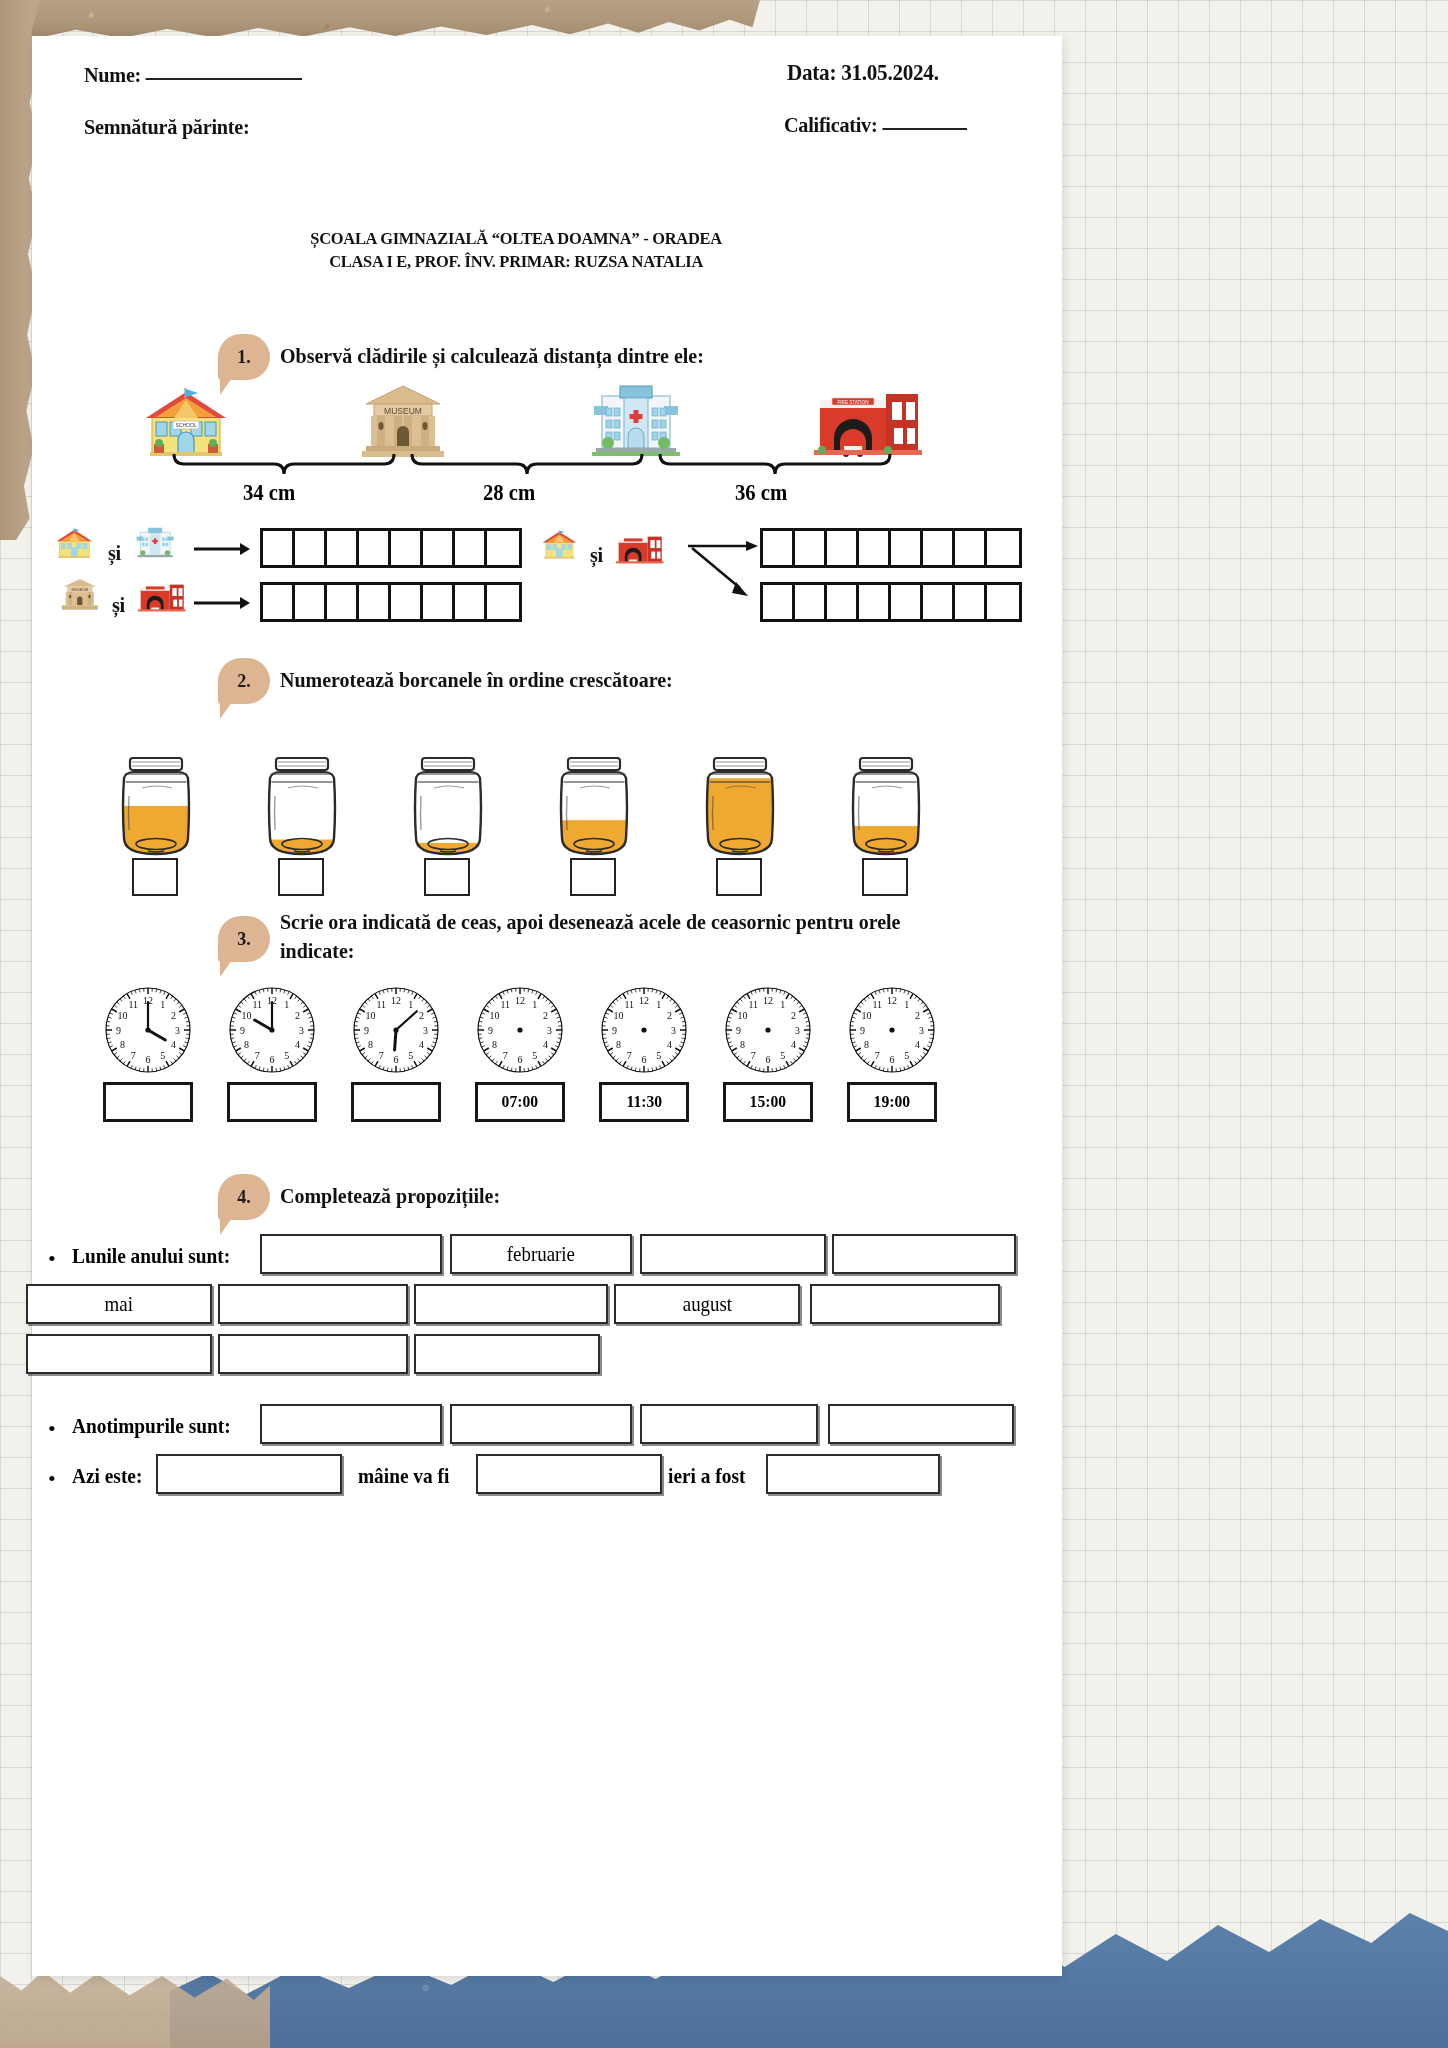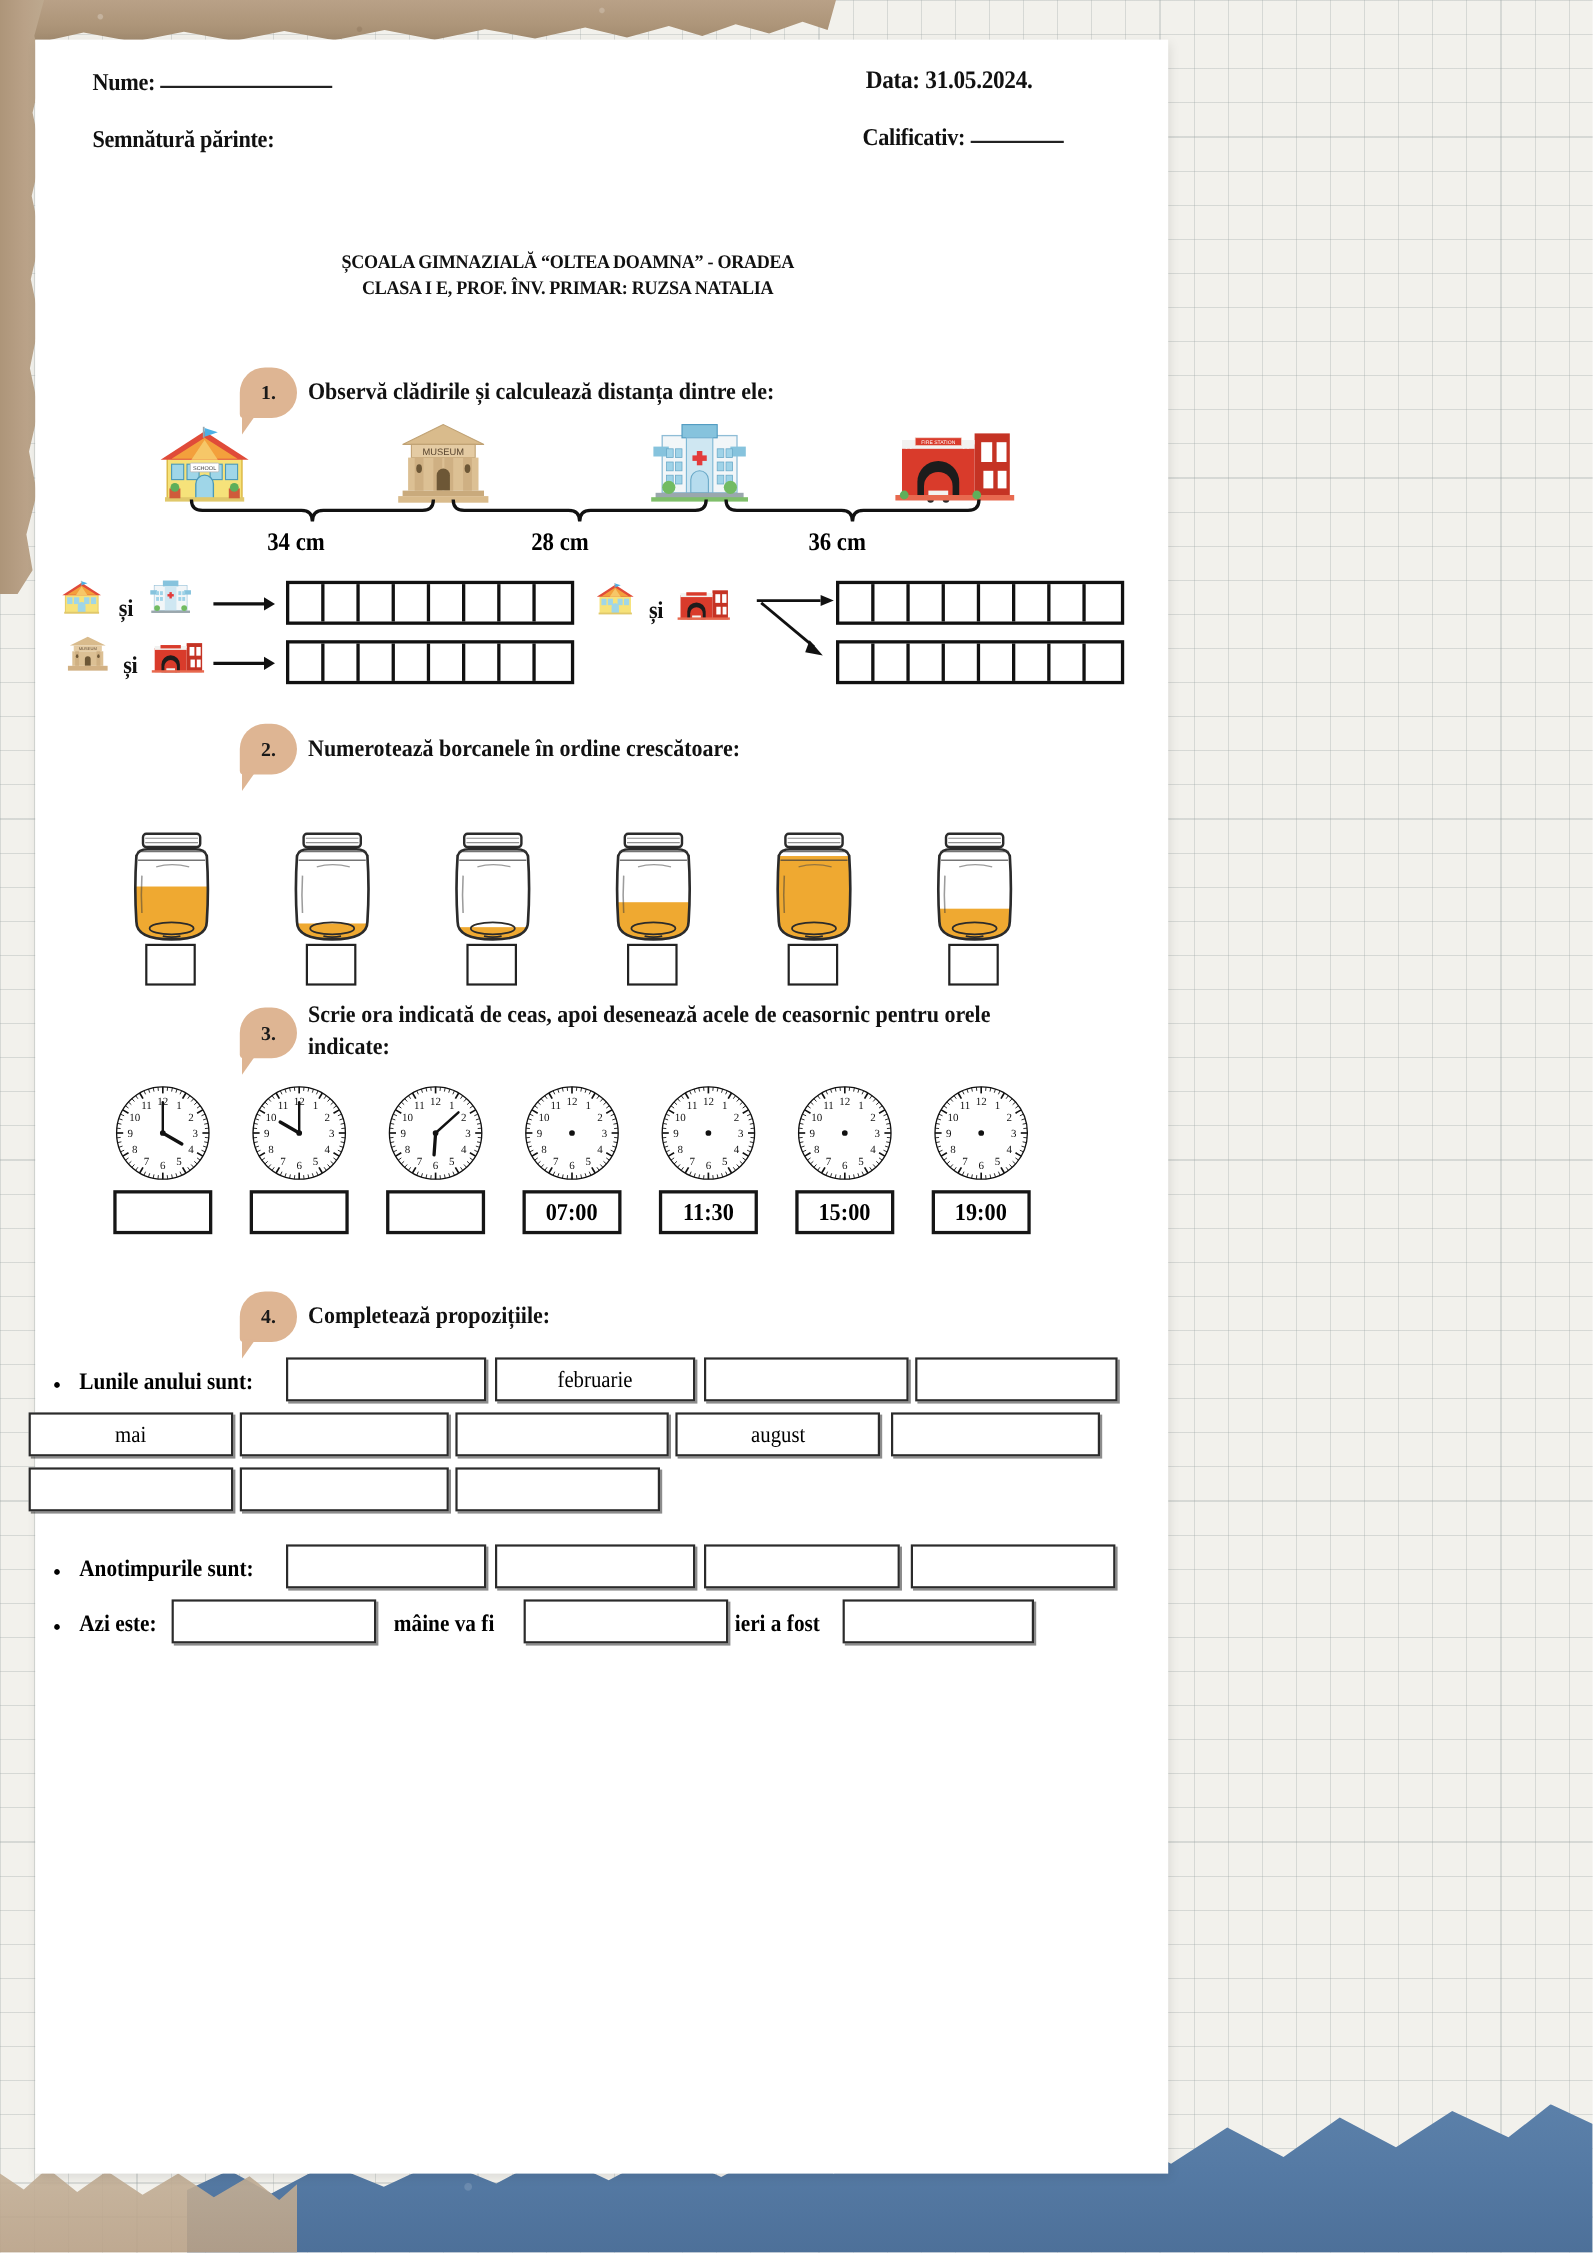--- a/index.html
+++ b/index.html
@@ -140,21 +140,21 @@
     font-family: "Liberation Serif","DejaVu Serif",serif;
   }
   .abox span { transform: scaleX(.9); }
 
   .bullet { position:absolute; font-size: 22px; line-height:1; }
   .blabel { position:absolute; font-size: 21.5px; font-weight:700; transform: scaleX(.9); transform-origin:left center; }
 
   
   .clock { position:absolute; width: 92px; height: 92px; }
   .tbox { position:absolute; width: 90px; height: 40px; border: 3px solid #161616; background:#fff;
-          display:flex; align-items:center; justify-content:center; font-size: 22px; font-weight:700; }
+          display:flex; align-items:center; justify-content:center; font-size: 17px; font-weight:700; }
   .tbox span { transform: scaleX(.92); }
 
   
   .jar { position:absolute; width: 88px; height: 118px; }
 
   
   .bldg { position:absolute; }
 
   .dim { position:absolute; font-size: 23px; font-weight:700; transform: scaleX(.9); }
 

